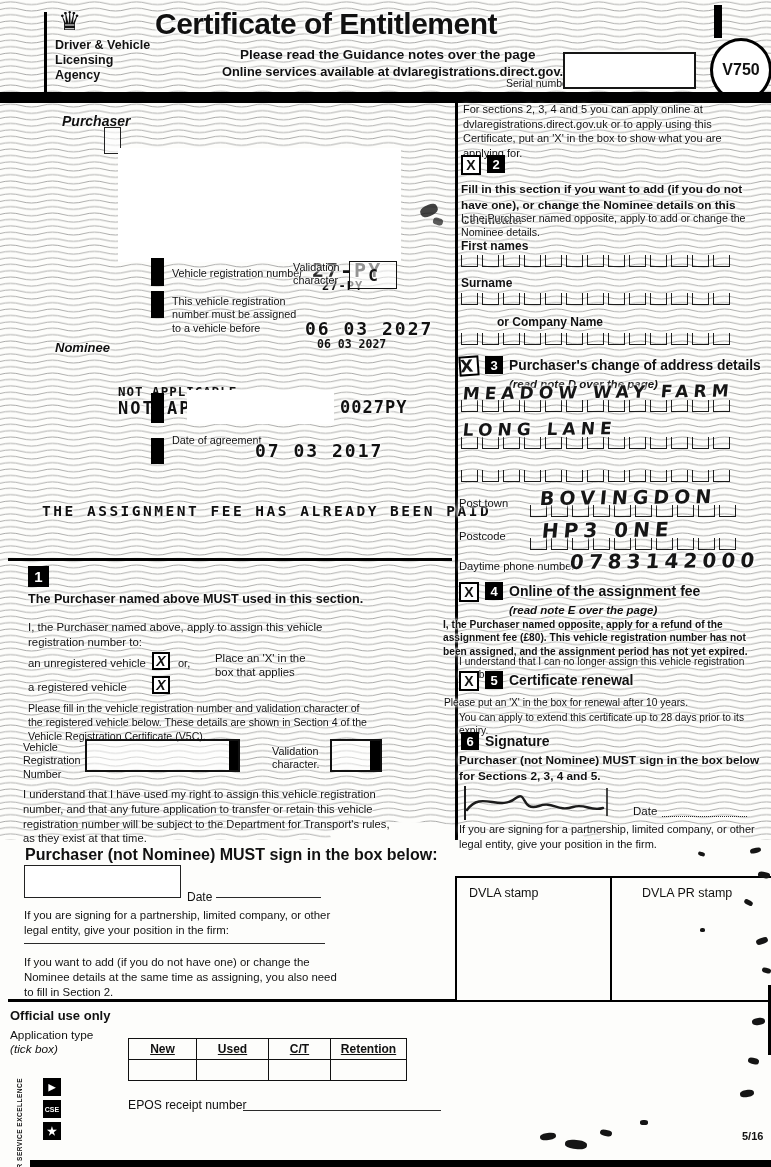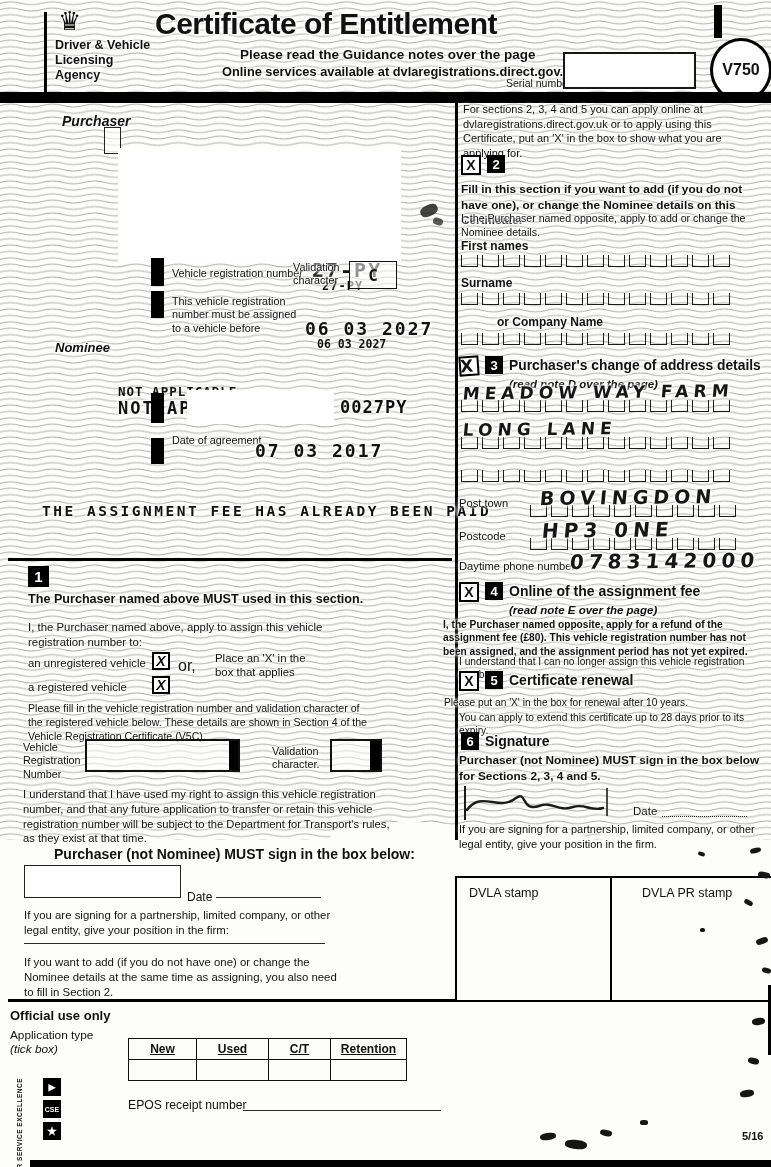--- a/index.html
+++ b/index.html
@@ -122,38 +122,38 @@
 
   <div class="abs sec-head" style="left:28px;top:566px;width:420px;">
     <span class="sq" style="width:21px;height:21px;font-size:15px;">1</span>
   </div>
   <div class="abs ts b" style="left:28px;top:592px;font-size:12.6px;">The Purchaser named above MUST used in this section.</div>
   <div class="abs ts para" style="left:28px;top:620px;width:330px;font-size:11.4px;">I, the Purchaser named above, apply to assign this vehicle registration number to:</div>
   <div class="abs ts" style="left:28px;top:657px;font-size:11.4px;">an unregistered vehicle</div>
   <div class="abs xbox" style="left:152px;top:652px;width:18px;height:18px;">
     <span class="i">X</span>
   </div>
-  <div class="abs ts" style="left:178px;top:657px;font-size:16px;text-align:center;">or,</div>
+  <div class="abs ts" style="left:178px;top:657px;font-size:11px;text-align:center;">or,</div>
   <div class="abs ts" style="left:215px;top:651px;font-size:11.4px;width:110px;line-height:1.25;">Place an 'X' in the box that applies</div>
   <div class="abs ts" style="left:28px;top:681px;font-size:11.4px;">a registered vehicle</div>
   <div class="abs xbox" style="left:152px;top:676px;width:18px;height:18px;">
     <span class="i">X</span>
   </div>
   <div class="abs ts para" style="left:28px;top:702px;width:345px;">Please fill in the vehicle registration number and validation character of the registered vehicle below. These details are shown in Section 4 of the Vehicle Registration Certificate (V5C).</div>
   <div class="abs ts" style="left:23px;top:741px;font-size:10.8px;width:60px;line-height:1.25;">Vehicle Registration Number</div>
   <div class="abs" style="left:85px;top:739px;width:155px;height:33px;border:2px solid #111;background:rgba(255,255,255,.5);">
     <span class="blackmark" style="left:142px;top:0px;width:9px;height:29px;"></span>
   </div>
   <div class="abs ts" style="left:272px;top:745px;font-size:10.8px;width:58px;line-height:1.25;">Validation character.</div>
   <div class="abs" style="left:330px;top:739px;width:52px;height:33px;border:2px solid #111;background:rgba(255,255,255,.5);">
     <span class="blackmark" style="left:38px;top:0px;width:10px;height:29px;"></span>
   </div>
   <div class="abs ts para" style="left:23px;top:787px;width:370px;font-size:11.2px;">I understand that I have used my right to assign this vehicle registration number, and that any future application to transfer or retain this vehicle registration number will be subject to the Department for Transport's rules, as they exist at that time.</div>
 
-  <div class="abs b" style="left:25px;top:846px;font-size:14px;margin-left:29px;">Purchaser (not Nominee) MUST sign in the box below:</div>
+  <div class="abs b" style="left:25px;top:846px;font-size:16px;">Purchaser (not Nominee) MUST sign in the box below:</div>
   <div class="abs" style="left:24px;top:865px;width:157px;height:33px;border:1.8px solid #222;background:#fff;"></div>
   <div class="abs" style="left:187px;top:890px;font-size:12px;">Date</div>
   <div class="uline" style="left:216px;top:878px;width:105px;height:20px;"></div>
   <div class="abs para" style="left:24px;top:908px;width:310px;font-size:11.4px;">If you are signing for a partnership, limited company, or other legal entity, give your position in the firm:</div>
   <div class="uline" style="left:24px;top:928px;width:301px;height:16px;"></div>
   <div class="abs para" style="left:24px;top:955px;width:315px;font-size:11.4px;">If you want to add (if you do not have one) or change the Nominee details at the same time as assigning, you also need to fill in Section 2.</div>
 
   <div class="abs" style="left:8px;top:999px;width:447px;height:2.5px;background:#000;"></div>
 
   <div class="abs b" style="left:10px;top:1008px;font-size:13px;">Official use only</div>

